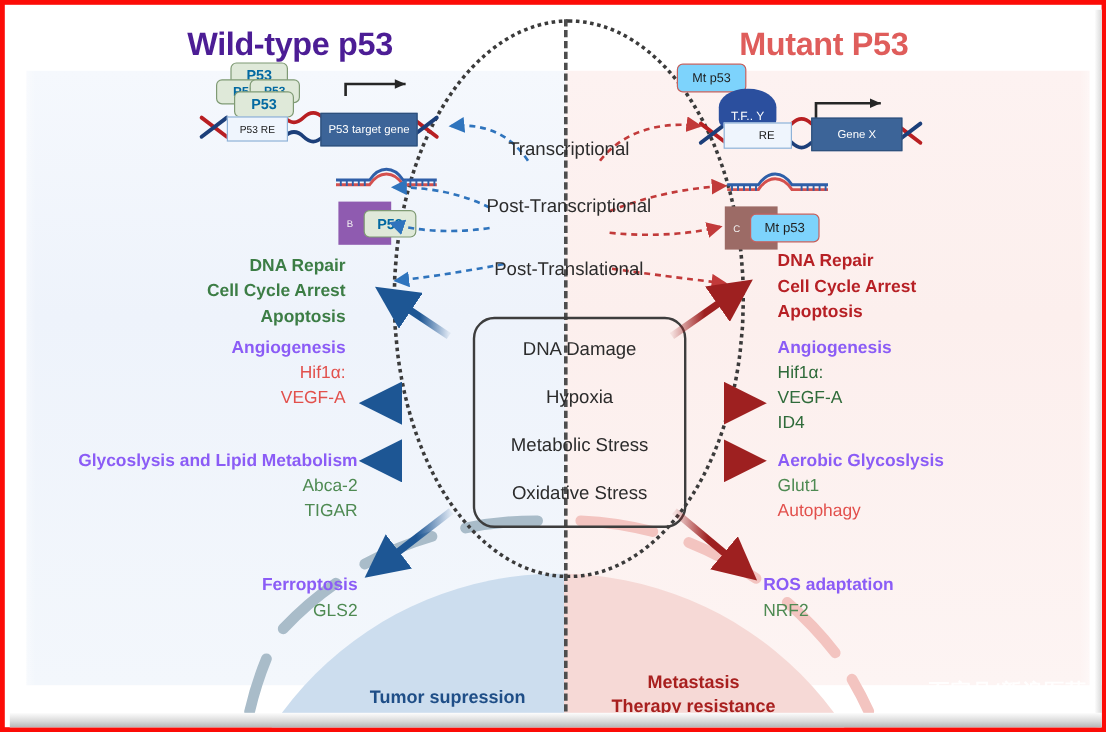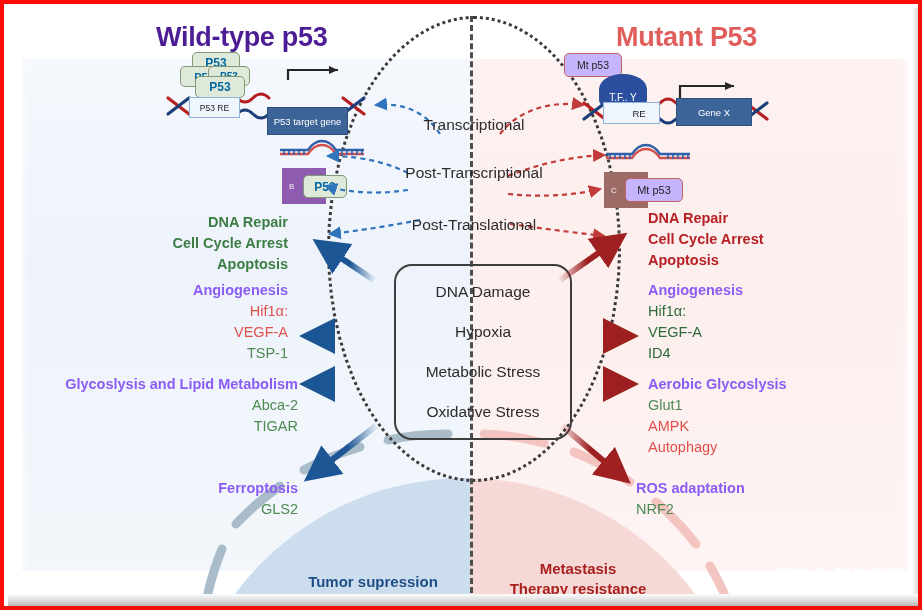--- a/index.html
+++ b/index.html
@@ -47,21 +47,21 @@
   
   .mid-label{position:absolute;font-size:15.5px;color:#2c2c2c;text-align:center;width:230px;}
 
   
   .gene-box{position:absolute;background:#3c6498;border:1px solid #2d507c;
     color:#fff;font-size:9.5px;display:flex;align-items:center;justify-content:center;}
   .re-box{position:absolute;background:#eff5fd;border:1px solid #8fb2d8;
     color:#1a1a1a;font-size:8.5px;display:flex;align-items:center;justify-content:center;}
   .p53-tag{position:absolute;background:#dfe9d9;border:1.5px solid #7f9a74;border-radius:5px;
     color:#0369a1;font-size:12px;font-weight:bold;display:flex;align-items:center;justify-content:center;}
-  .mt-tag{position:absolute;background:#c4b5fd;border:1.5px solid #c4615e;border-radius:5px;
+  .mt-tag{position:absolute;background:#7dd3fc;border:1.5px solid #c4615e;border-radius:5px;
     color:#1f1f1f;font-size:10.5px;display:flex;align-items:center;justify-content:center;}
   .tf-dome{position:absolute;background:#2b4f9e;color:#fff;font-size:10px;
     display:flex;align-items:flex-end;justify-content:center;padding-bottom:3px;
     border-radius:48% 48% 6px 6px;box-sizing:border-box;}
   .prot-box{position:absolute;display:flex;align-items:center;padding-left:7px;
     font-size:8px;color:#f2f2f2;box-sizing:border-box;}
   .prot-purple{background:#8f5bb0;}
   .prot-brown{background:#9c6b66;}
 
   
@@ -141,21 +141,21 @@
       <path d="M280 72 L280 62 L330 62" stroke="#262626" stroke-width="2.2" fill="none"></path>
       <path d="M330 62 l-9 -4 l0 8 z" fill="#262626"></path>
     </svg>
 
     <div class="p53-tag" style="left:184px;top:44px;width:46px;height:19px;">P53</div>
     <div class="p53-tag" style="left:172px;top:58px;width:46px;height:19px;font-size:11px;">P53</div>
     <div class="p53-tag" style="left:200px;top:58px;width:40px;height:18px;font-size:10px;">P53</div>
     <div class="p53-tag" style="left:187px;top:68px;width:48px;height:20px;">P53</div>
 
     <div class="re-box" style="left:181px;top:89px;width:49px;height:19px;">P53 RE</div>
-    <div class="gene-box" style="left:259px;top:99px;width:79px;height:26px;text-align:right;">P53 target gene</div>
+    <div class="gene-box" style="left:259px;top:86px;width:79px;height:26px;text-align:right;">P53 target gene</div>
 
     <svg class="layer" viewBox="0 0 914 602">
       <g stroke-width="2.4" fill="none">
         <path d="M272 146 L300 146 q6 -9 14 -9 q8 0 14 9 L356 146" stroke="#d4504e"></path>
         <path d="M272 142 L300 142 q6 -9 14 -9 q8 0 14 9 L356 142" stroke="#2f5fa8"></path>
         <g stroke="#2f5fa8" stroke-width="1.6">
           <path d="M276 142 L276 147"></path>
             <path d="M281 142 L281 147"></path>
             <path d="M286 142 L286 147"></path>
           <path d="M291 142 L291 147"></path>
@@ -280,21 +280,20 @@
 
     <div class="out out-left" style="left:10px;top:204px;width:270px;">
       <div class="c-green">DNA Repair</div>
       <div class="c-green">Cell Cycle Arrest</div>
       <div class="c-green">Apoptosis</div>
     </div>
     <div class="out out-left" style="left:10px;top:272px;width:270px;">
       <div class="c-black">Angiogenesis</div>
       <div class="c-red-n">Hif1α:</div>
       <div class="c-red-n">VEGF-A</div>
-      <div class="c-green-n">TSP-1</div>
     </div>
     <div class="out out-left" style="left:0px;top:366px;width:290px;">
       <div class="c-black">Glycoslysis and Lipid Metabolism</div>
       <div class="c-green-n">Abca-2</div>
       <div class="c-green-n">TIGAR</div>
     </div>
     <div class="out out-left" style="left:30px;top:470px;width:260px;">
       <div class="c-black">Ferroptosis</div>
       <div class="c-green-n">GLS2</div>
     </div>
@@ -306,21 +305,20 @@
     </div>
     <div class="out out-right" style="left:640px;top:272px;width:270px;">
       <div class="c-black">Angiogenesis</div>
       <div class="c-dgreen">Hif1α:</div>
       <div class="c-dgreen">VEGF-A</div>
       <div class="c-dgreen">ID4</div>
     </div>
     <div class="out out-right" style="left:640px;top:366px;width:270px;">
       <div class="c-black">Aerobic Glycoslysis</div>
       <div class="c-green-n">Glut1</div>
-      <div class="c-red-n">AMPK</div>
       <div class="c-red-n">Autophagy</div>
     </div>
     <div class="out out-right" style="left:628px;top:470px;width:270px;">
       <div class="c-black">ROS adaptation</div>
       <div class="c-green-n">NRF2</div>
     </div>
 
     <div class="cell-label cl-blue" style="left:260px;top:565px;width:210px;">Tumor supression</div>
     <div class="cell-label cl-red" style="left:470px;top:552px;width:200px;">Metastasis</div>
     <div class="cell-label cl-red" style="left:470px;top:572px;width:200px;">Therapy resistance</div>

